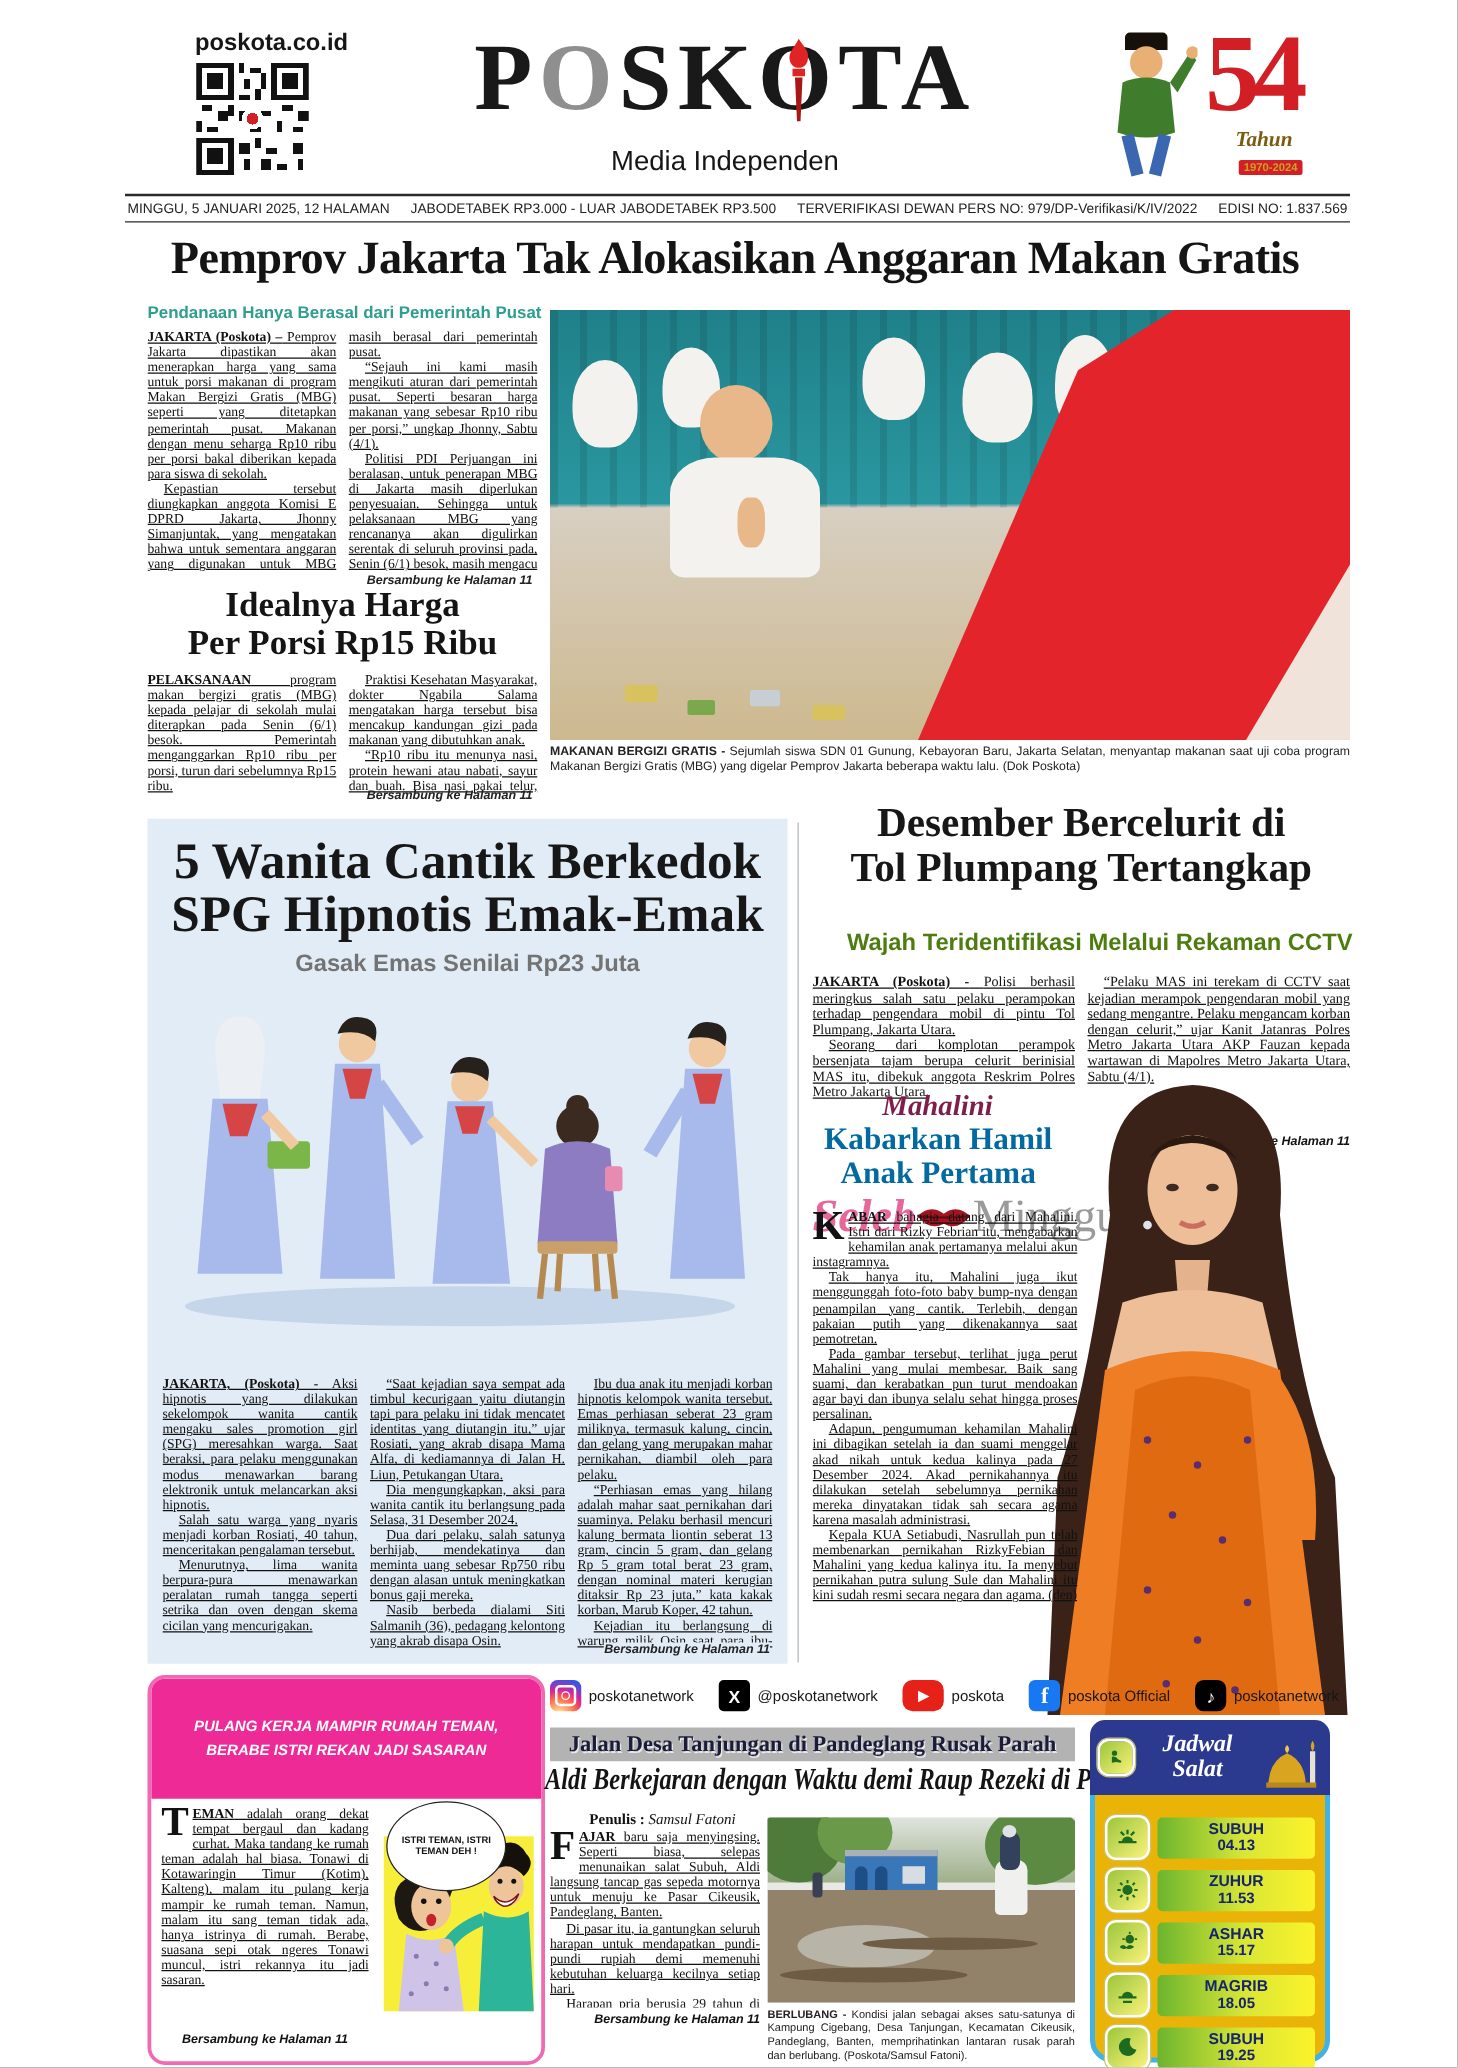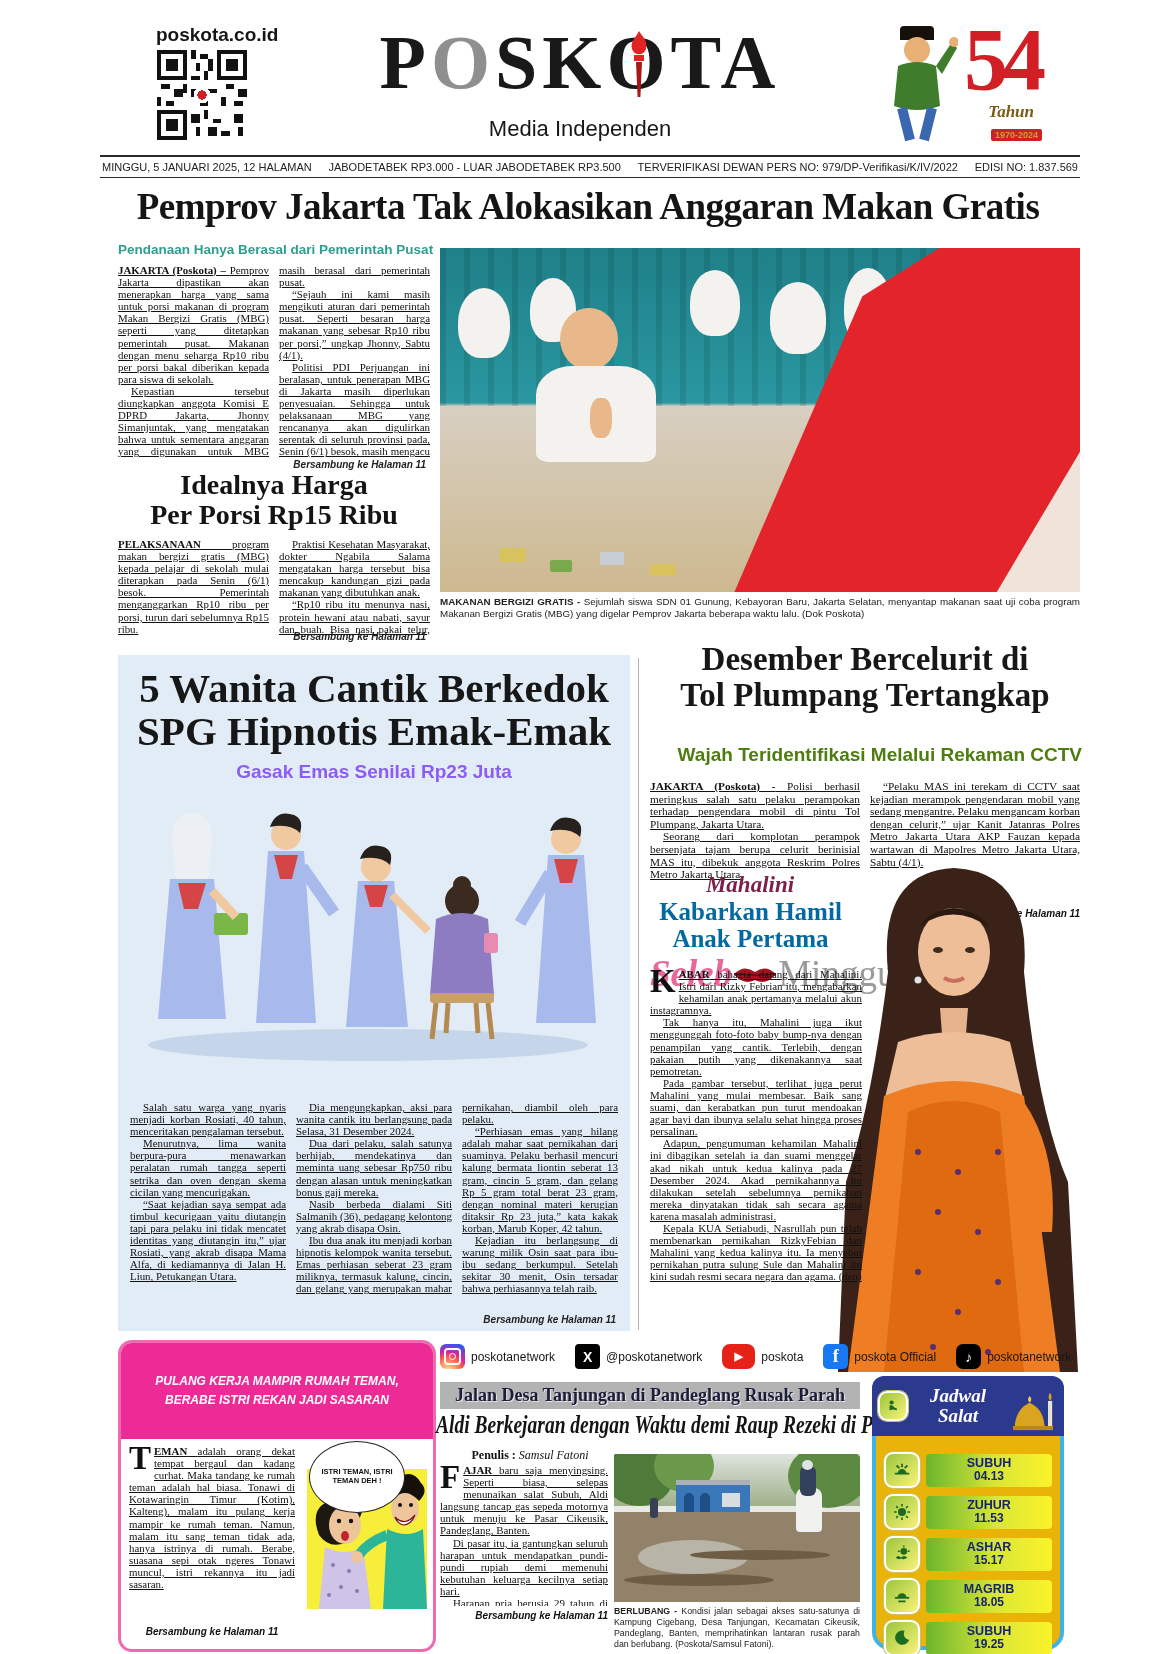--- a/index.html
+++ b/index.html
@@ -36,21 +36,21 @@
   .photo-lead{background:linear-gradient(180deg,#1f8089 0%,#2a97a0 45%,#d8cfc2 46%,#cdb98f 100%);overflow:hidden;}
   .curtain{position:absolute;top:0;left:0;right:0;height:46%;background:repeating-linear-gradient(90deg,rgba(0,0,0,.10) 0 6px,transparent 6px 24px);}
   .kid{position:absolute;background:#f4f2ee;border-radius:50% 50% 42% 42%;}
   .skin{position:absolute;background:#e8b88a;border-radius:50%;}
   .red-flag{position:absolute;inset:0;background:#e3242b;clip-path:polygon(46% 100%,66% 14%,78% 0,100% 0,100% 100%);}
   .pale{position:absolute;right:0;bottom:0;width:20%;height:48%;background:#f0e4da;clip-path:polygon(35% 100%,100% 15%,100% 100%);}
   .food{position:absolute;border-radius:2px;}
   
   .spg-box{background:#e2ecf6;}
   .spg-h{font-weight:bold;font-size:41px;line-height:1.05;text-align:center;color:#171717;}
-  .spg-sub{font-family:"Liberation Sans",sans-serif;font-weight:bold;font-size:19px;text-align:center;color:#8b5cf6;}
+  .spg-sub{font-family:"Liberation Sans",sans-serif;font-weight:bold;font-size:19px;text-align:center;color:#737373;}
   .vdiv{border-left:1px solid #b5b5b5;}
   
   .per-h{font-weight:bold;font-size:33px;line-height:1.08;text-align:center;color:#171717;}
   .per-sub{font-family:"Liberation Sans",sans-serif;font-weight:bold;font-size:19px;text-align:right;color:#4d7c0f;}
   .per-story p{font-size:11.3px;line-height:12.6px;}
   
   .seleb-word{font-style:italic;font-weight:bold;font-size:37px;color:#e8679a;}
   .minggu-word{font-size:37px;color:#9a9a9a;}
   .maha-name{font-style:italic;font-weight:bold;font-size:23px;color:#7d1f4a;text-align:center;}
   .maha-h{font-weight:bold;font-size:25px;line-height:1.08;color:#0369a1;text-align:center;}
@@ -255,20 +255,21 @@
       <rect x="366" y="150" width="14" height="20" rx="3" fill="#e88bb0"></rect>
 
       <circle cx="448" cy="56" r="15" fill="#f0c9a0"></circle>
       <path d="M432,48 Q438,30 456,36 Q466,40 462,54 Q452,44 432,48 Z" fill="#26211c"></path>
       <path d="M430,72 L466,72 L478,240 L418,240 Z" fill="#a8b9ec"></path>
       <path d="M436,76 L460,76 L454,100 L442,100 Z" fill="#d64545"></path>
       <path d="M432,90 L402,140" stroke="#a8b9ec" stroke-width="12" fill="none"></path>
     </svg>
 
     <div class="story cols3" style="position:absolute;left:12px;top:446px;width:488px;height:218px;">
+      <p class="first"><b>JAKARTA, (Poskota) -</b> <span>Aksi hipnotis yang dilakukan sekelompok wanita cantik mengaku sales promotion girl (SPG) meresahkan warga. Saat beraksi, para pelaku menggunakan modus menawarkan barang elektronik untuk melancarkan aksi hipnotis.</span></p>
       <p>Salah satu warga yang nyaris menjadi korban Rosiati, 40 tahun, menceritakan pengalaman tersebut.</p>
       <p>Menurutnya, lima wanita berpura-pura menawarkan peralatan rumah tangga seperti setrika dan oven dengan skema cicilan yang mencurigakan.</p>
       <p>“Saat kejadian saya sempat ada timbul kecurigaan yaitu diutangin tapi para pelaku ini tidak mencatet identitas yang diutangin itu,” ujar Rosiati, yang akrab disapa Mama Alfa, di kediamannya di Jalan H. Liun, Petukangan Utara.</p>
       <p>Dia mengungkapkan, aksi para wanita cantik itu berlangsung pada Selasa, 31 Desember 2024.</p>
       <p>Dua dari pelaku, salah satunya berhijab, mendekatinya dan meminta uang sebesar Rp750 ribu dengan alasan untuk meningkatkan bonus gaji mereka.</p>
       <p>Nasib berbeda dialami Siti Salmanih (36), pedagang kelontong yang akrab disapa Osin.</p>
       <p>Ibu dua anak itu menjadi korban hipnotis kelompok wanita tersebut. Emas perhiasan seberat 23 gram miliknya, termasuk kalung, cincin, dan gelang yang merupakan mahar pernikahan, diambil oleh para pelaku.</p>
       <p>“Perhiasan emas yang hilang adalah mahar saat pernikahan dari suaminya. Pelaku berhasil mencuri kalung bermata liontin seberat 13 gram, cincin 5 gram, dan gelang Rp 5 gram total berat 23 gram, dengan nominal materi kerugian ditaksir Rp 23 juta,” kata kakak korban, Marub Koper, 42 tahun.</p>
       <p>Kejadian itu berlangsung di warung milik Osin saat para ibu-ibu sedang berkumpul. Setelah sekitar 30 menit, Osin tersadar bahwa perhiasannya telah raib.</p>
     </div>

